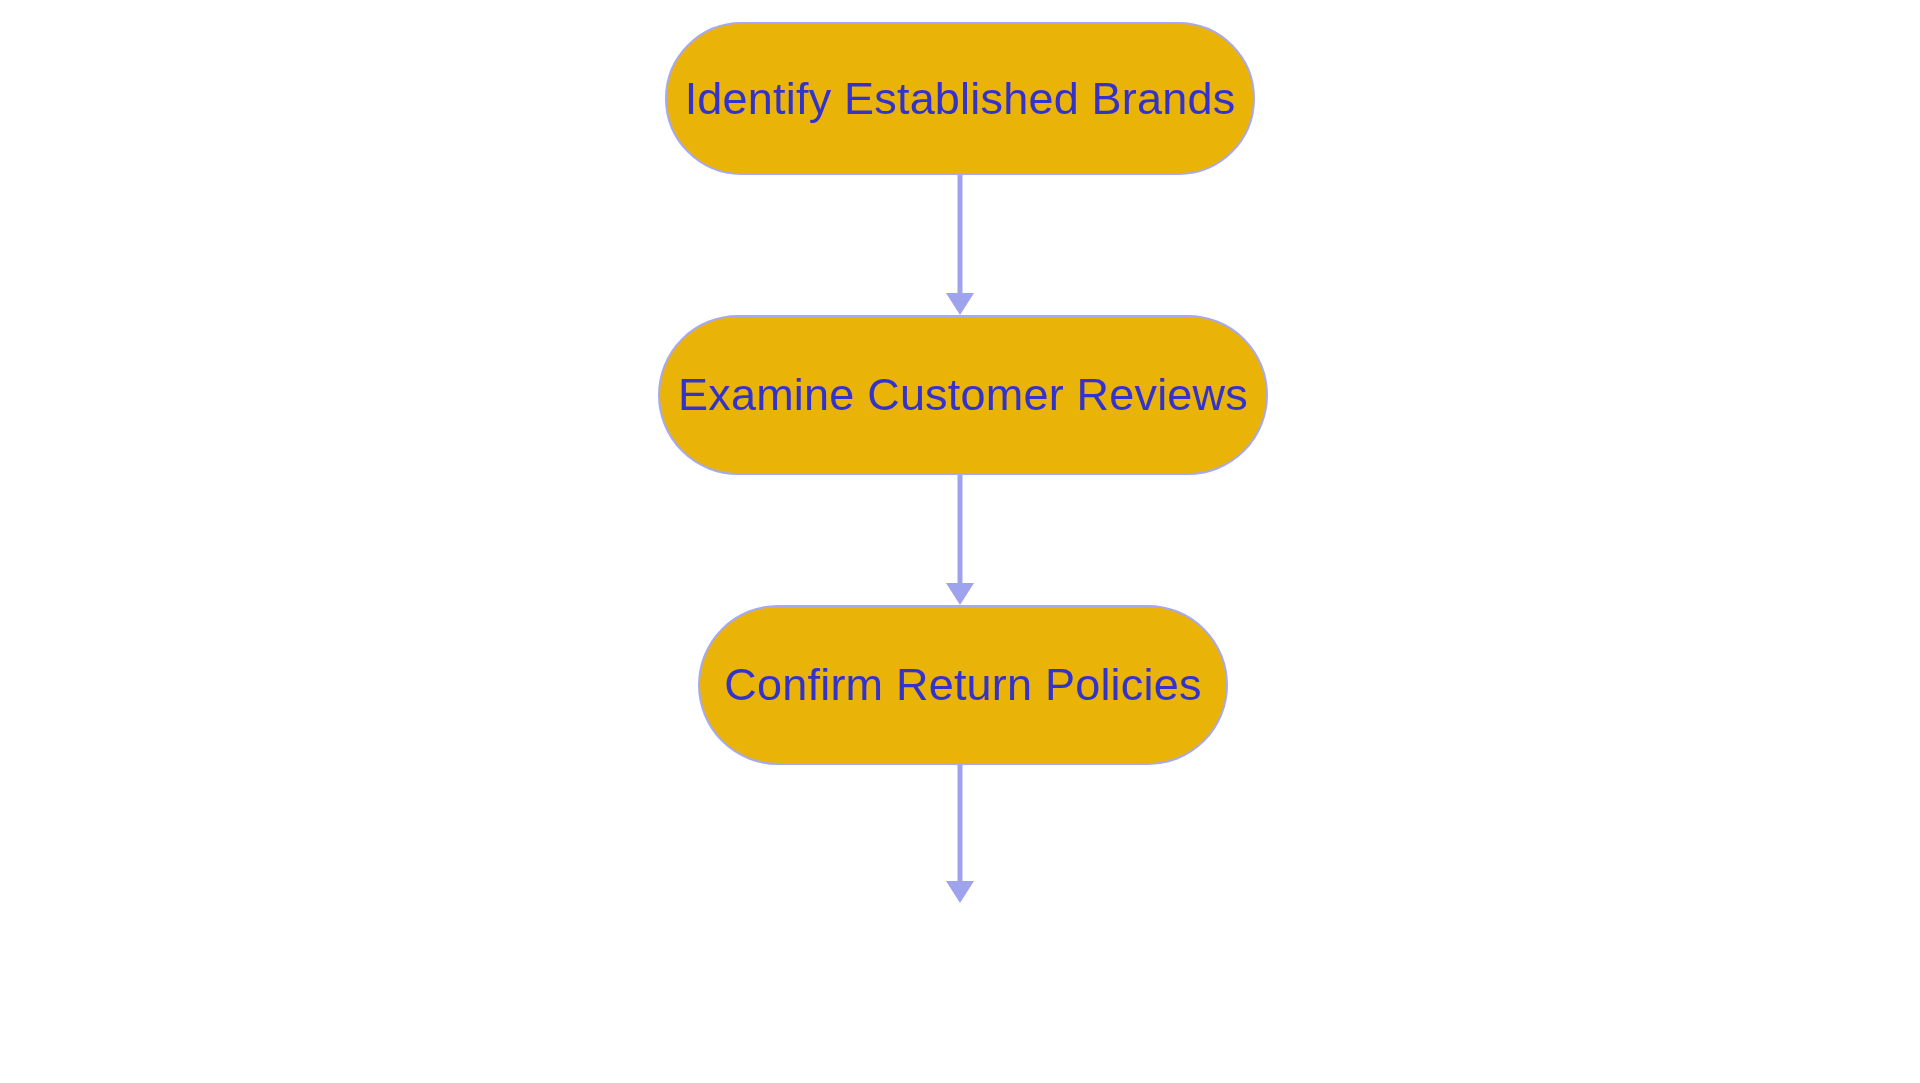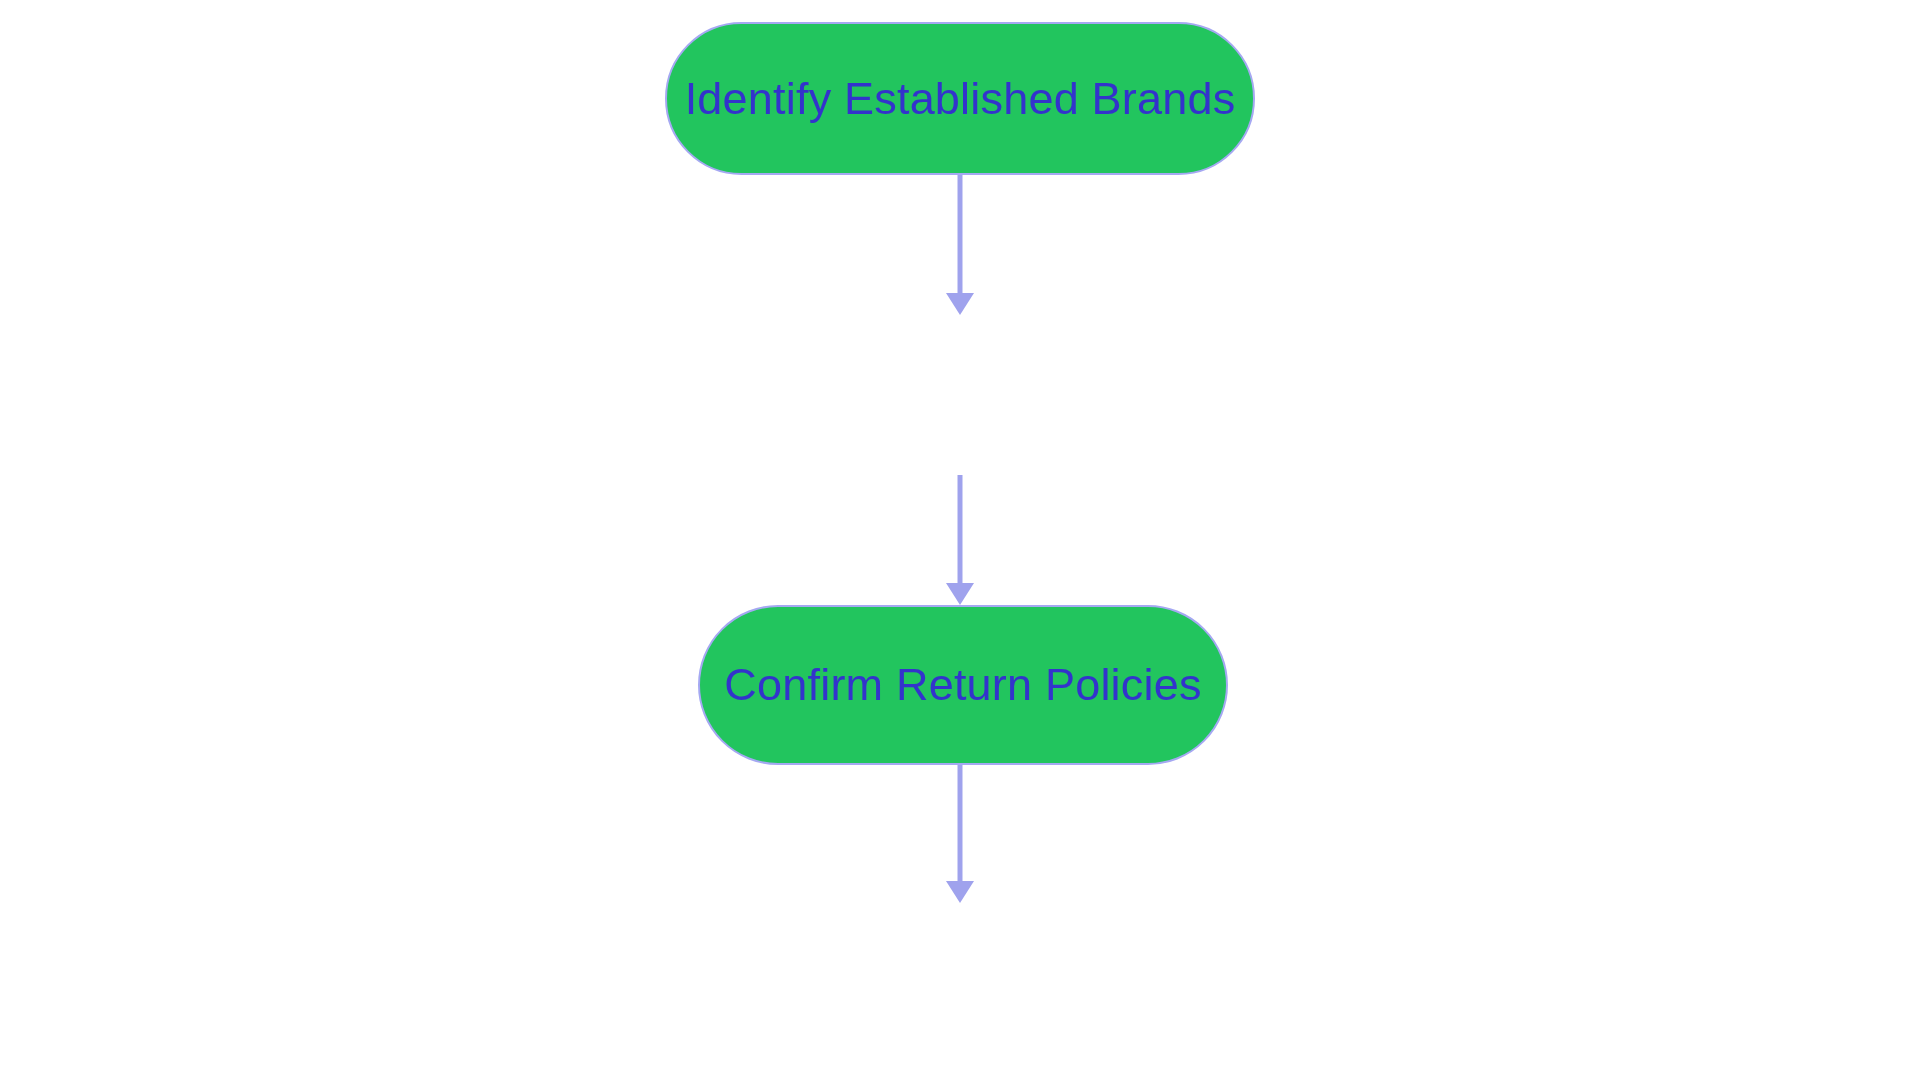--- a/index.html
+++ b/index.html
@@ -21,21 +21,21 @@
     height: 1083px;
     background: #ffffff;
   }
 
   .flow-node {
     position: absolute;
     box-sizing: border-box;
     display: flex;
     align-items: center;
     justify-content: center;
-    background: #22c55e;
+    background: #eab308;
     border: 2px solid #a5a8f2;
     border-radius: 999px;
     text-align: center;
     user-select: none;
   }
 
   .flow-node-label {
     color: #3333cc;
     font-family: "Liberation Sans", sans-serif;
     font-size: 45px;
@@ -91,19 +91,22 @@
     <g>
       <line class="arrow-line" x1="960" y1="765" x2="960" y2="881"></line>
       <polygon class="arrow-head" points="946,881 974,881 960,903"></polygon>
     </g>
   </svg>
 
   <div class="flow-node" id="node-0">
     <span class="flow-node-label">Identify Established Brands</span>
   </div>
 
+  <div class="flow-node" id="node-1">
+    <span class="flow-node-label">Examine Customer Reviews</span>
+  </div>
 
   <div class="flow-node" id="node-2">
     <span class="flow-node-label">Confirm Return Policies</span>
   </div>
 
 
 </div>
 
 </body></html>

